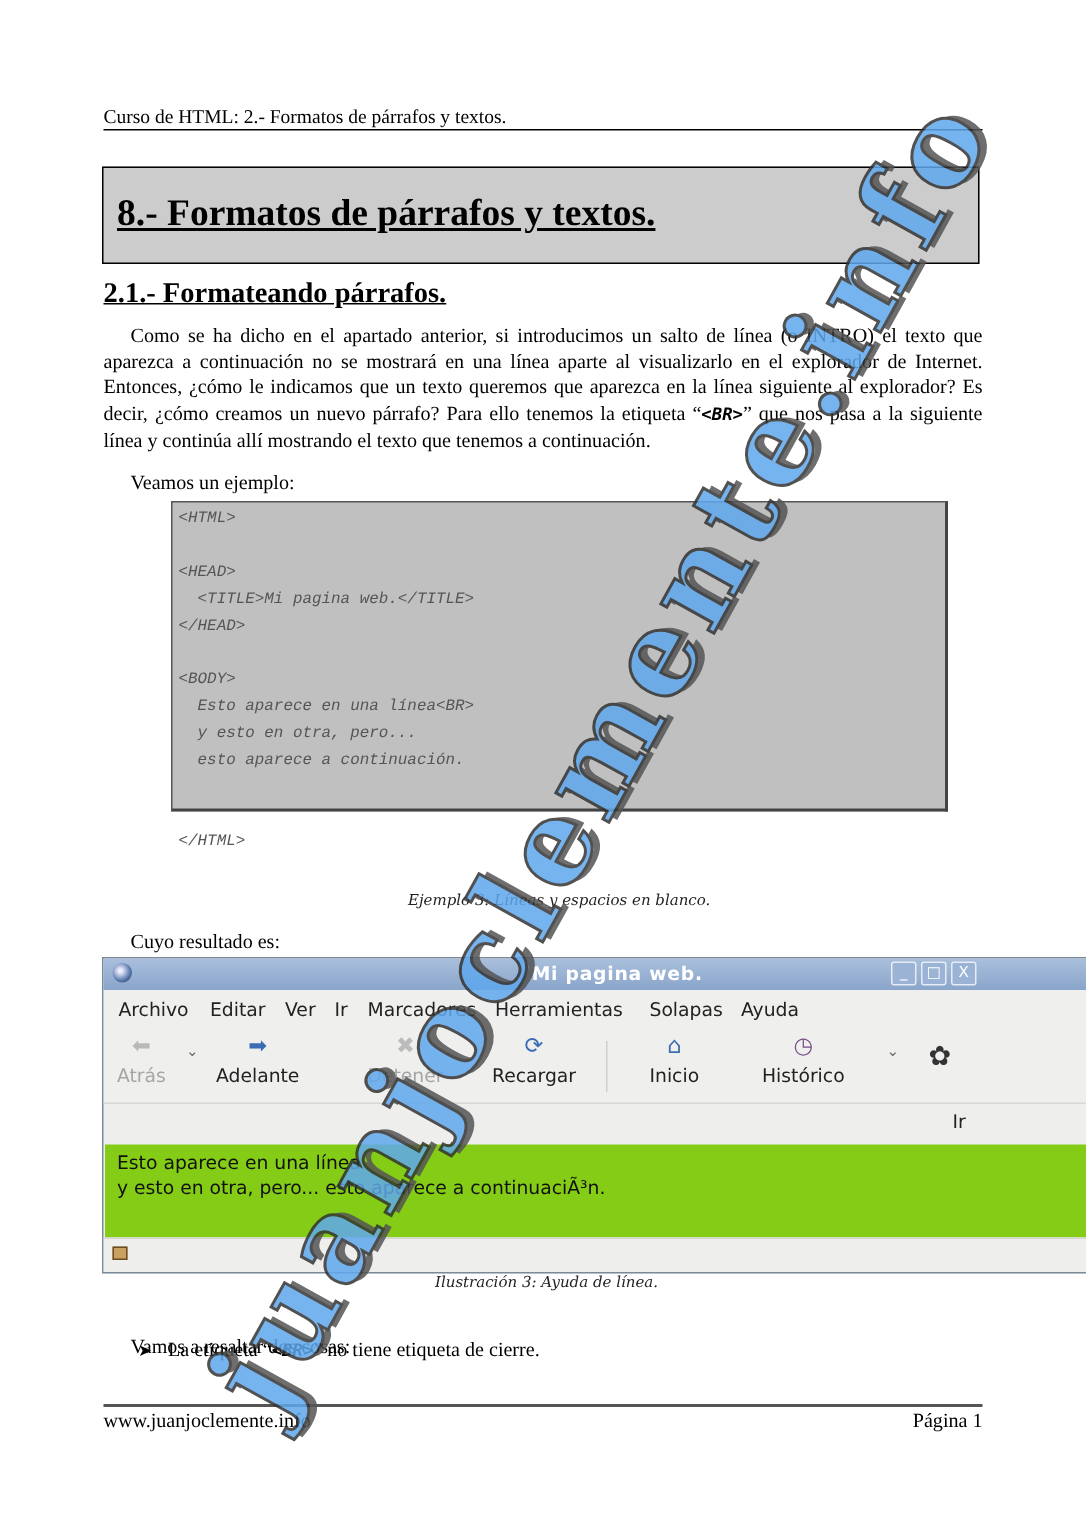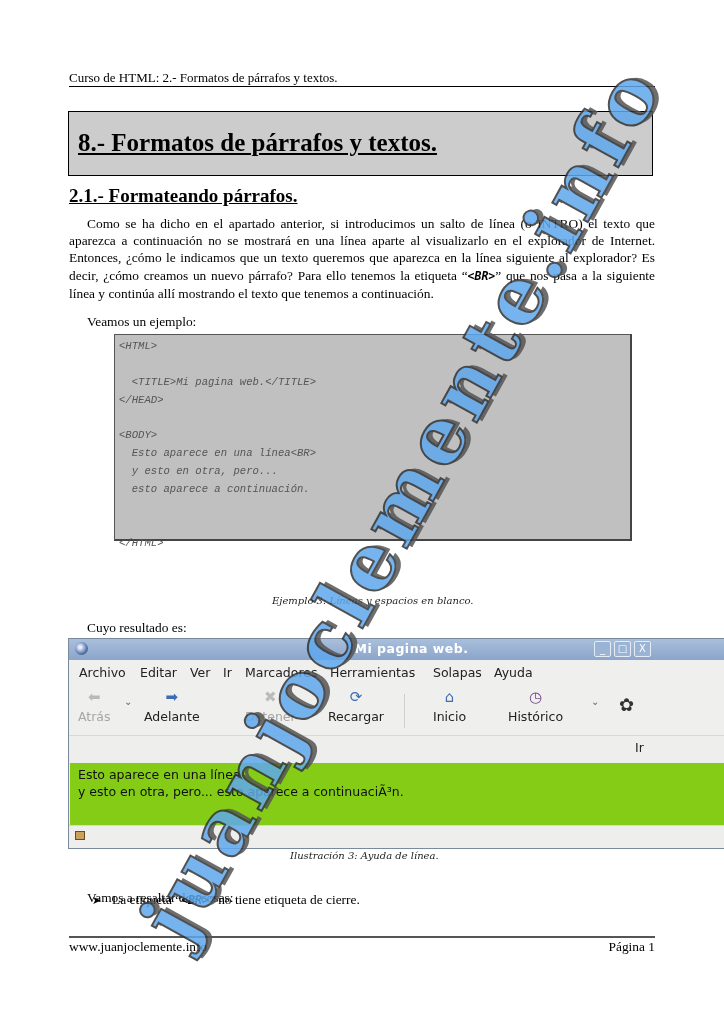--- a/index.html
+++ b/index.html
@@ -75,20 +75,21 @@
 
   <div class="section-title">2.1.- Formateando párrafos.</div>
 
   <div class="para intro"><span>Como se ha dicho en el apartado anterior, si introducimos un salto de línea (o INTRO) el texto que aparezca a continuación no se mostrará en una línea aparte al visualizarlo en el explorador de Internet. Entonces, ¿cómo le indicamos que un texto queremos que aparezca en la línea siguiente al explorador? Es decir, ¿cómo creamos un nuevo párrafo? Para ello tenemos la etiqueta “</span><span class="code-inline">&lt;BR&gt;</span><span>” que nos pasa a la siguiente línea y continúa allí mostrando el texto que tenemos a continuación.</span></div>
 
   <div class="para small">Veamos un ejemplo:</div>
 
   <div class="code-box">
     <div class="code-line">&lt;HTML&gt;</div>
     <div class="code-line"></div>
+    <div class="code-line">&lt;HEAD&gt;</div>
     <div class="code-line">  &lt;TITLE&gt;Mi pagina web.&lt;/TITLE&gt;</div>
     <div class="code-line">&lt;/HEAD&gt;</div>
     <div class="code-line"></div>
     <div class="code-line">&lt;BODY&gt;</div>
     <div class="code-line">  Esto aparece en una línea&lt;BR&gt;</div>
     <div class="code-line">  y esto en otra, pero...</div>
     <div class="code-line">  esto aparece a continuación.</div>
     <div class="code-line"></div>
     <div class="code-line"></div>
     <div class="code-line">&lt;/HTML&gt;</div>

